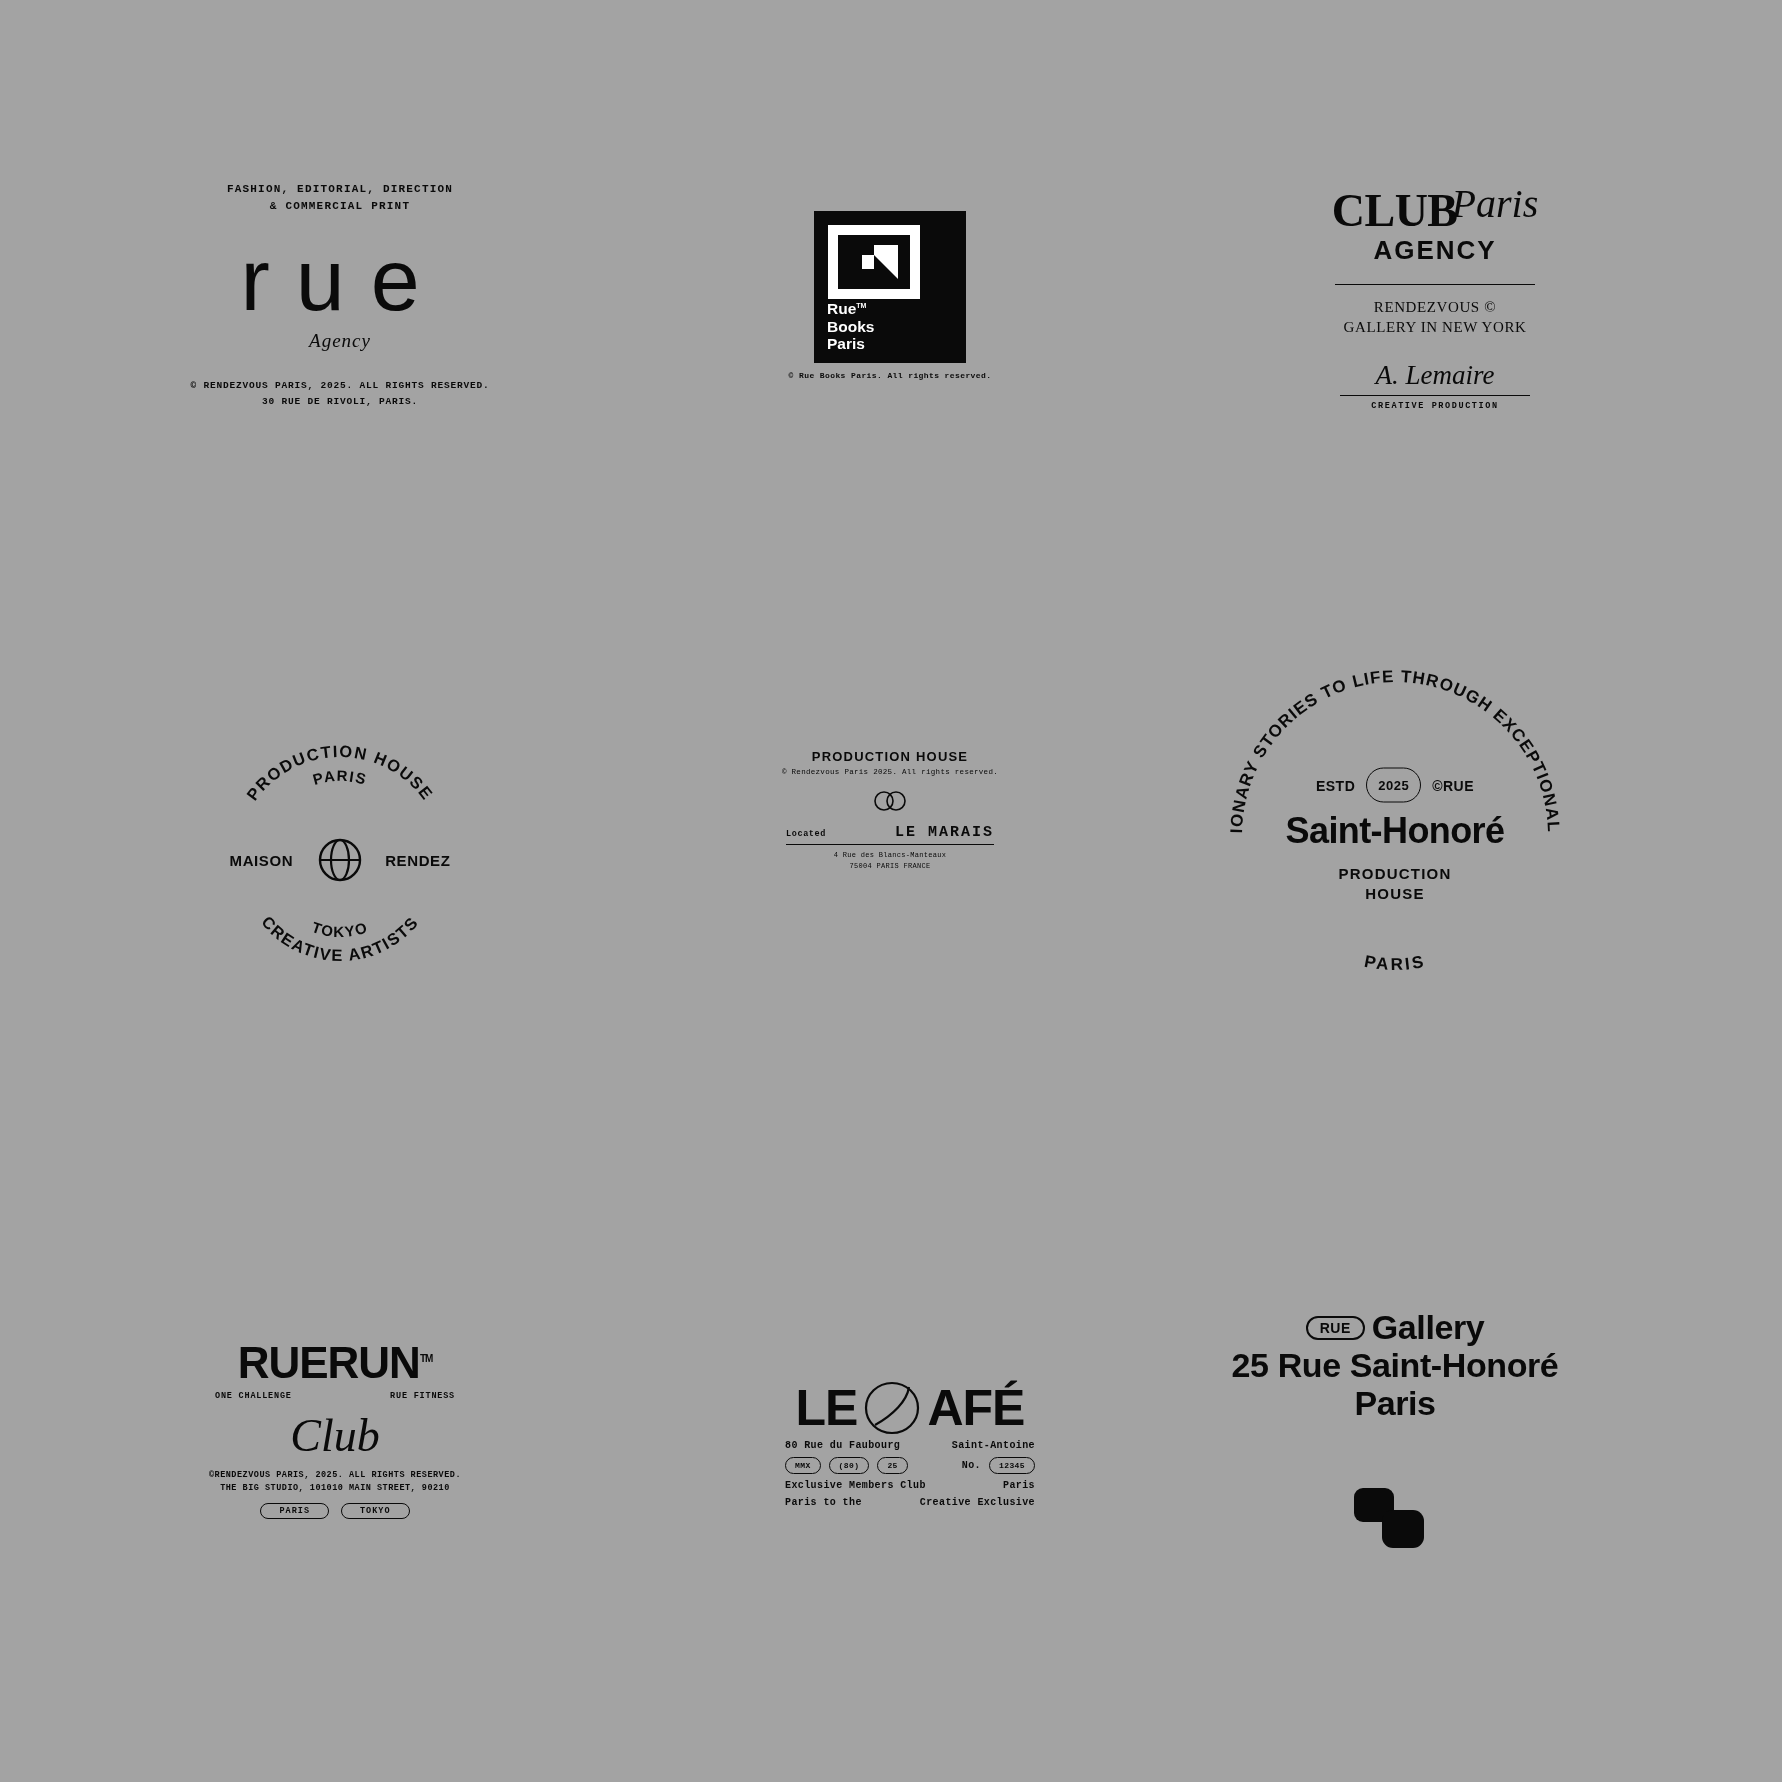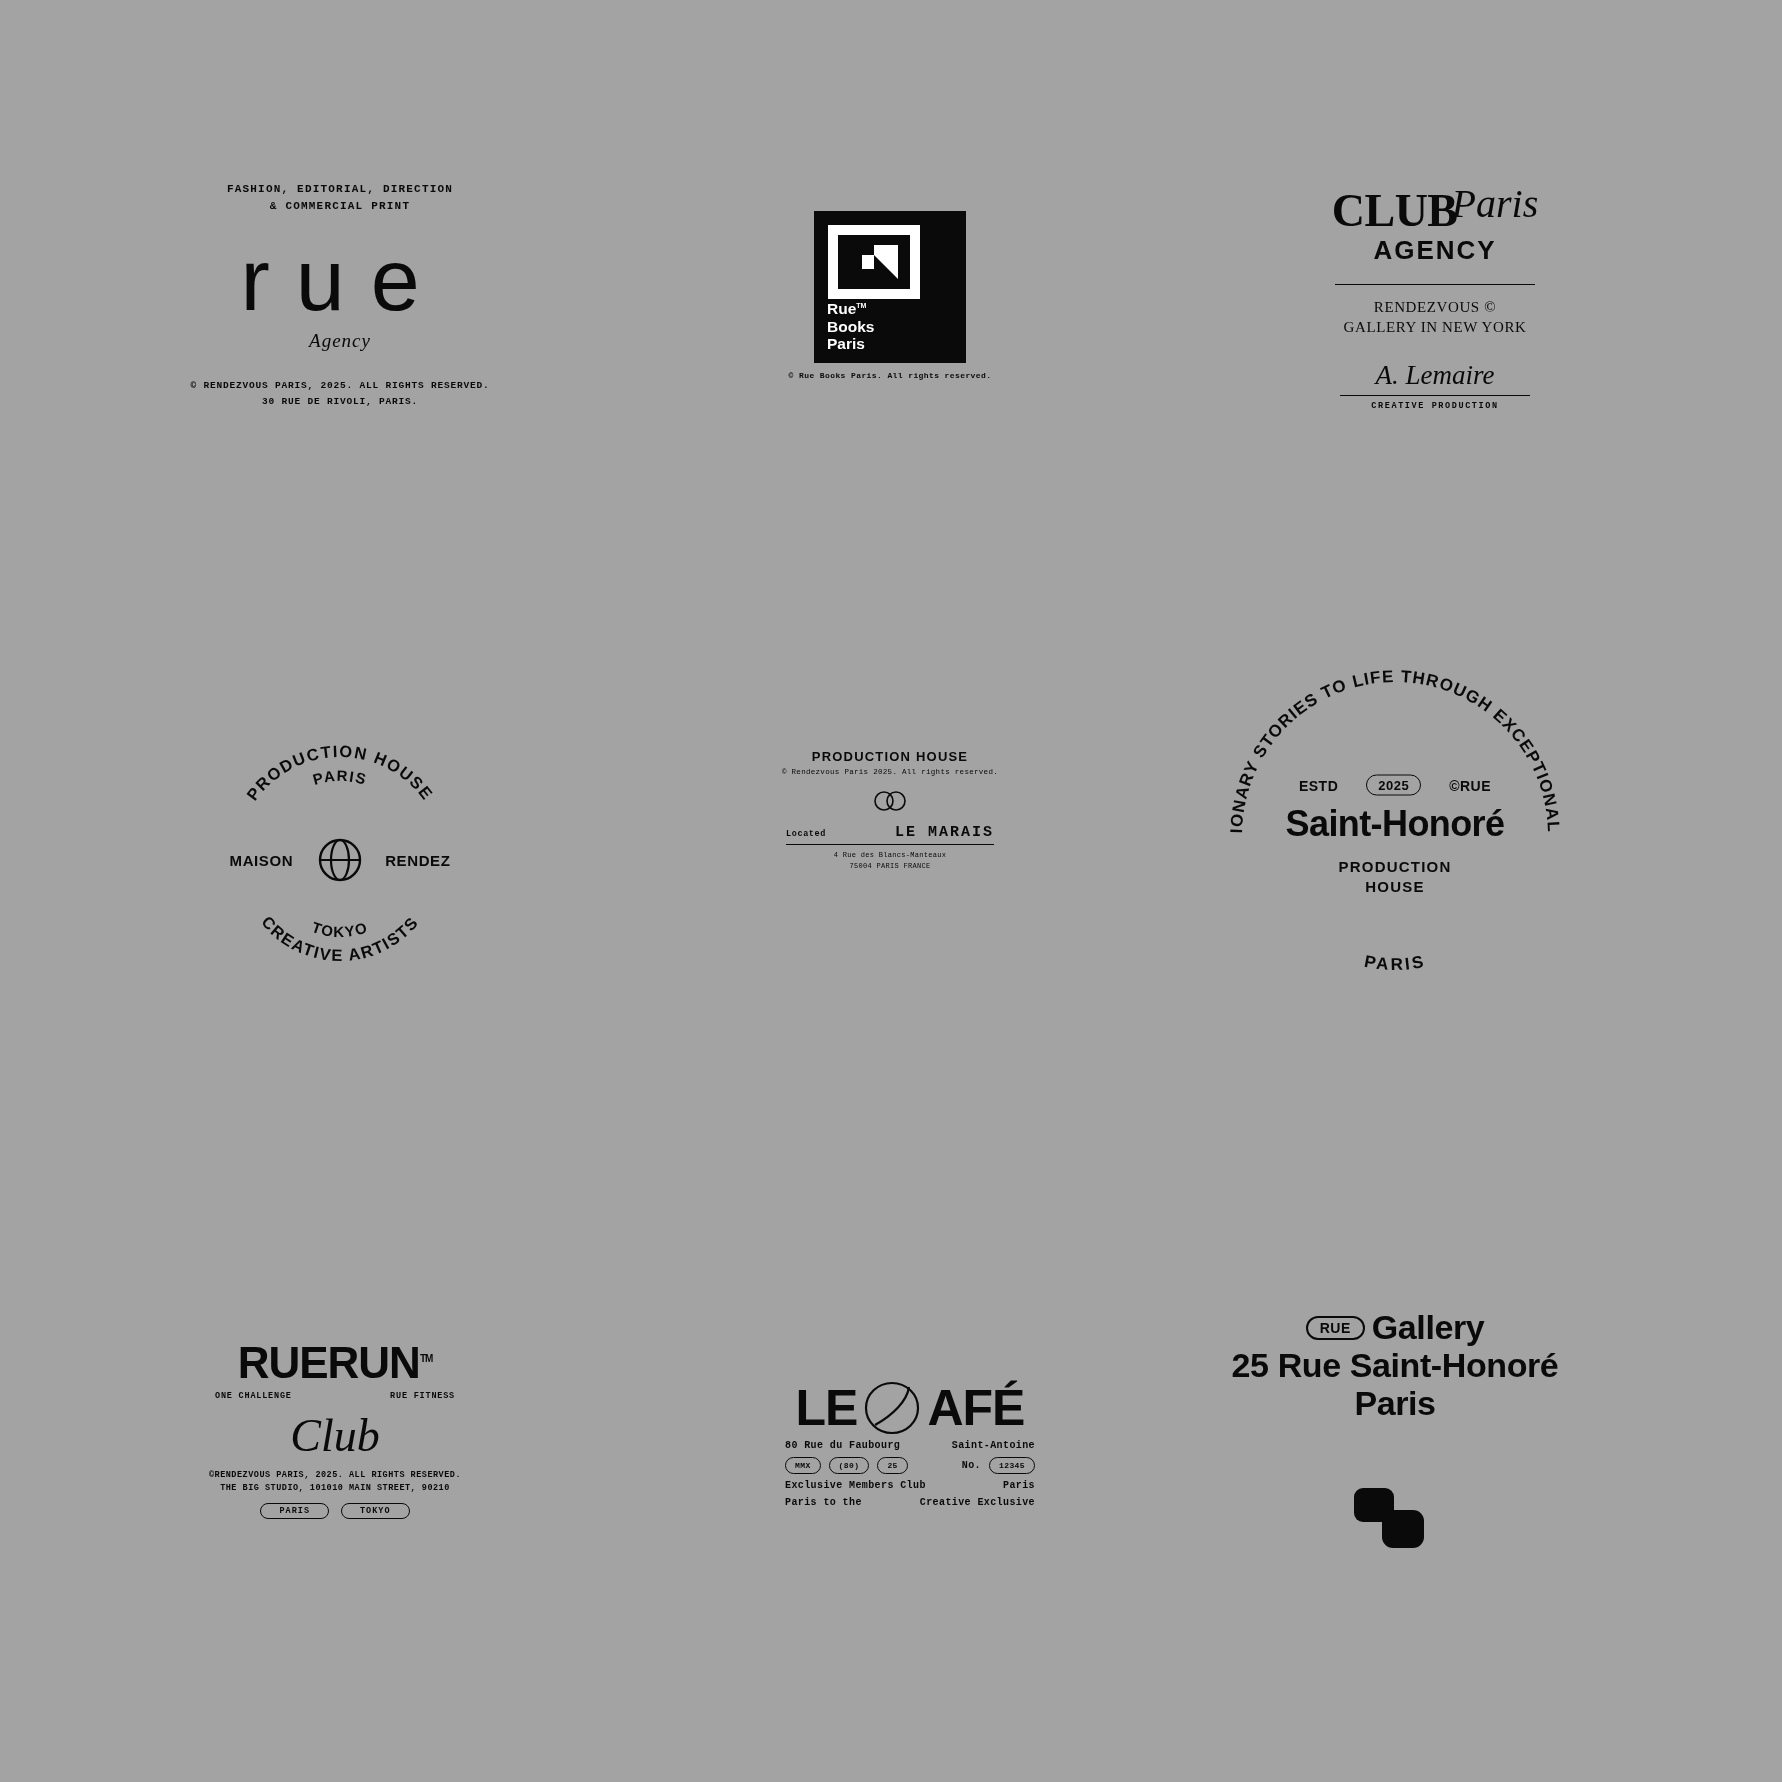--- a/index.html
+++ b/index.html
@@ -234,30 +234,30 @@
     left: 50%; top: 50%;
     transform: translate(-50%, -50%);
     display: flex;
     flex-direction: column;
     align-items: center;
     width: 300px;
   }
   .stamp-row1 {
     display: flex;
     align-items: center;
-    gap: 28px;
+    gap: 11px;
     font-size: 14px;
     font-weight: 700;
     letter-spacing: 0.5px;
     margin-bottom: 7px;
   }
   .stamp-pill {
     border: 1.6px solid #0a0a0a;
     border-radius: 40px;
-    padding: 2px 11px;
+    padding: 9px 11px;
     font-size: 13px;
     font-weight: 700;
   }
   .stamp-title {
     font-size: 36px;
     font-weight: 700;
     letter-spacing: -0.6px;
   }
   .stamp-sub {
     font-size: 15px;

